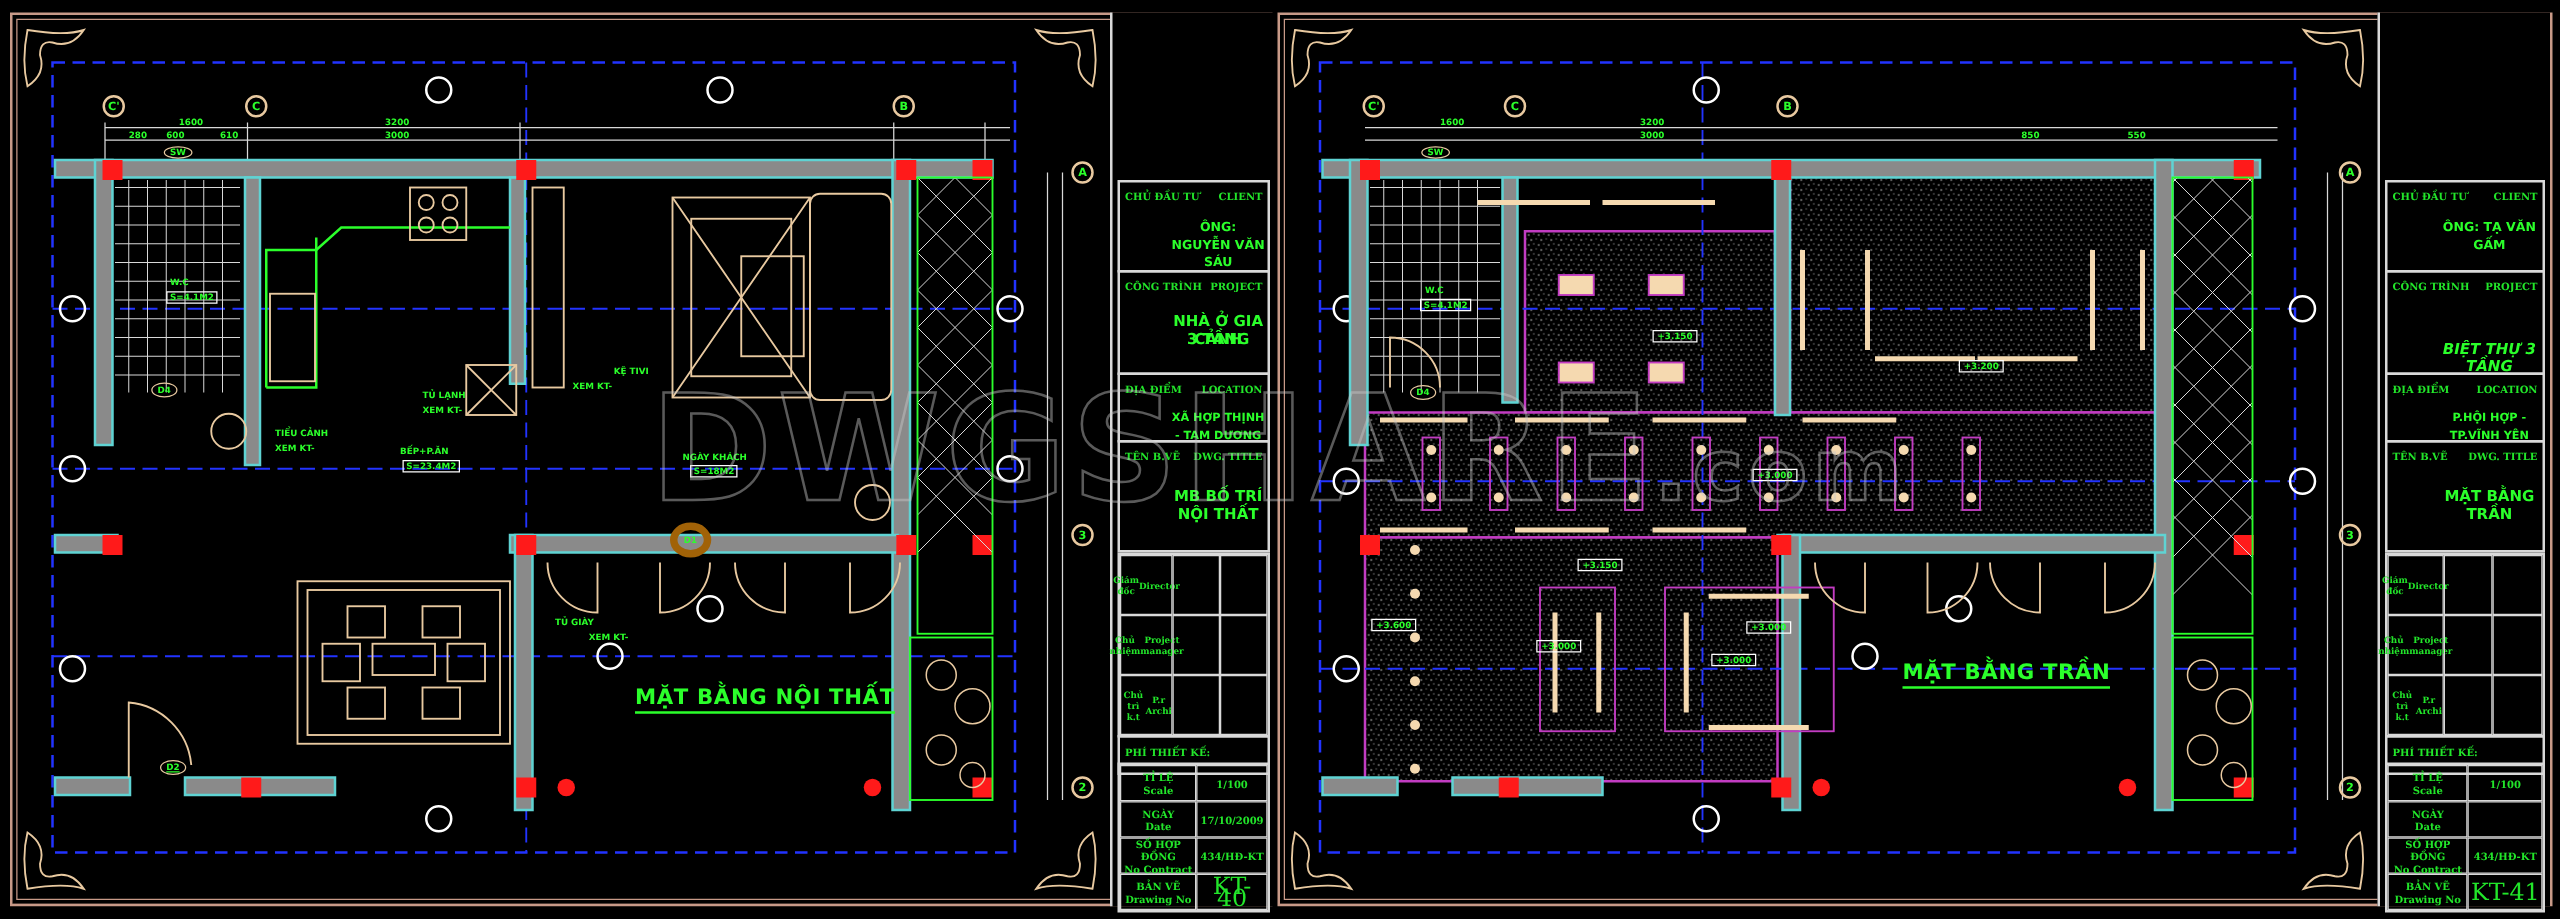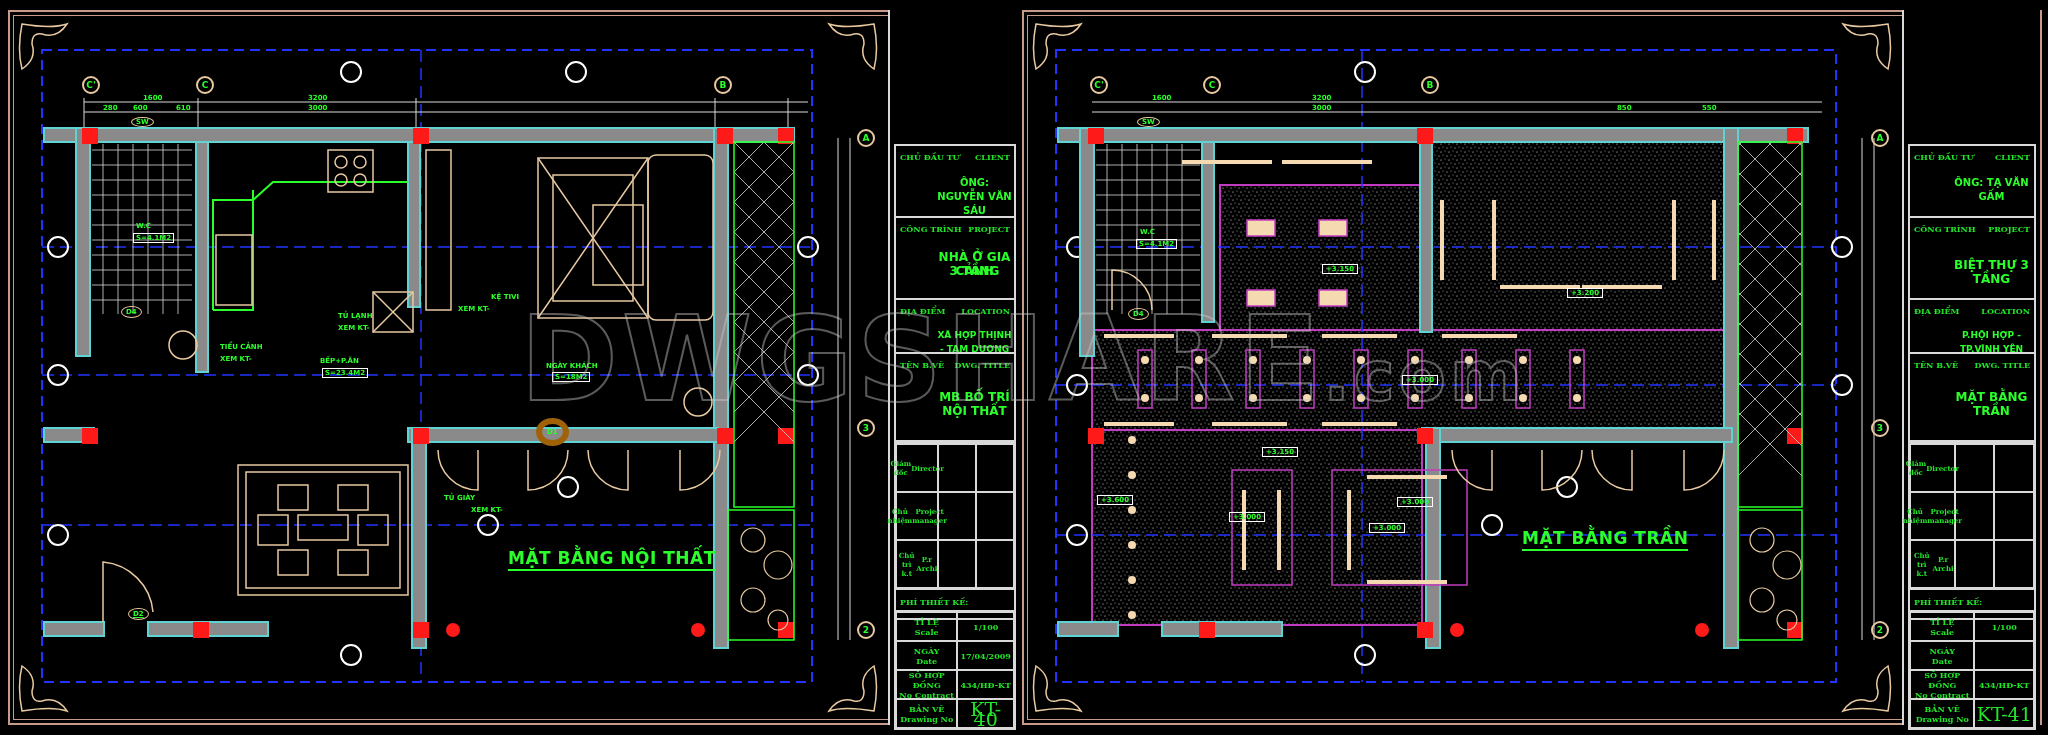--- a/index.html
+++ b/index.html
@@ -277,21 +277,21 @@
     <div class="info-table" style="top:600px;">
       <div>
           <span>TỈ LỆ</span>
           <span>Scale</span>
         </div>
       <div>1/100</div>
       <div>
           <span>NGÀY</span>
           <span>Date</span>
         </div>
-      <div>17/04/2009</div>
+      <div>17/10/2009</div>
       <div>
           <span>SỐ HỢP ĐỒNG</span>
           <span>No Contract</span>
         </div>
       <div>434/HĐ-KT</div>
       <div>
           <span>BẢN VẼ</span>
           <span>Drawing No</span>
         </div>
       <div class="dwgno">KT-40</div>
@@ -531,21 +531,21 @@
           <span>CHỦ ĐẦU TƯ</span>
           <span>CLIENT</span>
         </div>
       <div class="tb-val" style="top:30px;">ÔNG: TẠ VĂN GẤM</div>
     </div>
     <div class="tb-cell" style="top:206px;height:80px;">
       <div class="tb-hdr">
           <span>CÔNG TRÌNH</span>
           <span>PROJECT</span>
         </div>
-      <div class="tb-val tb-big" style="top:40px;">BIỆT THỰ 3 TẦNG</div>
+      <div class="tb-val tb-big" style="top:54px;font-style:italic;">BIỆT THỰ 3 TẦNG</div>
       <div class="tb-val tb-big" style="top:52px;"></div>
     </div>
     <div class="tb-cell" style="top:288px;height:52px;">
       <div class="tb-hdr">
           <span>ĐỊA ĐIỂM</span>
           <span>LOCATION</span>
         </div>
       <div class="tb-val" style="top:28px;font-size:9px;">P.HỘI HỢP - TP.VĨNH YÊN</div>
     </div>
     <div class="tb-cell" style="top:342px;height:86px;">

